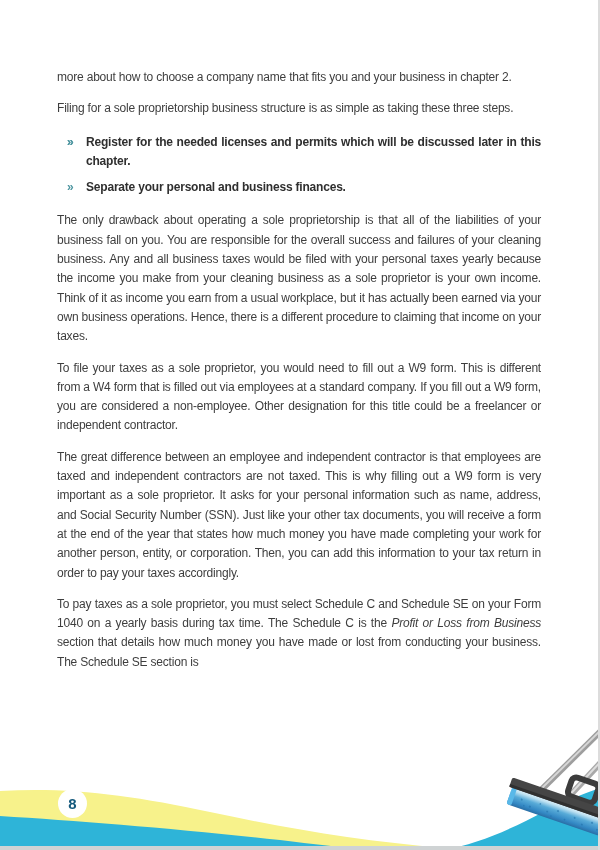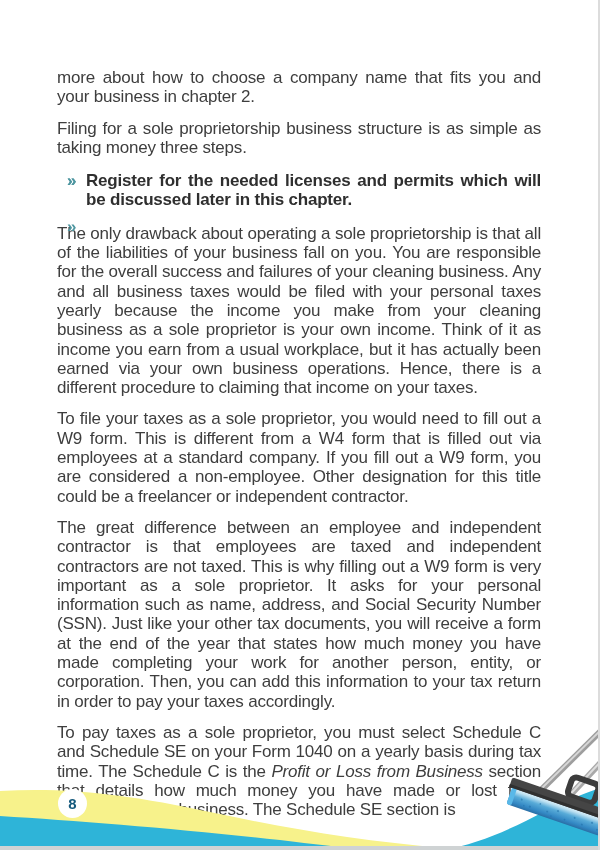--- a/index.html
+++ b/index.html
@@ -9,21 +9,21 @@
     background:#ffffff;
     overflow:hidden;
     font-family:"Liberation Sans",sans-serif;
     box-sizing:border-box;
     border-right:2px solid #dcdcdc;
   }
   .content{
     position:absolute;
     left:57px; top:68px; width:484px;
     color:#3e3e3e;
-    font-size:17px;
+    font-size:12px;
     line-height:19.3px;
     letter-spacing:-0.2px;
     text-align:justify;
   }
   .content p{margin:0 0 12px 0;}
   ul.steps{
     list-style:none;
     margin:14px 0 14px 0;
     padding:0;
   }
@@ -66,32 +66,33 @@
     display:block;
   }
 </style>
 </head>
 <body>
 
 <div class="page">
 
   <div class="content">
     <p>more about how to choose a company name that fits you and your business in chapter 2.</p>
-    <p>Filing for a sole proprietorship business structure is as simple as taking money three steps.</p>
+    <p>Filing for a sole proprietorship business structure is as simple as taking these three steps.</p>
 
     <ul class="steps">
       <li>
         <span class="marker">»</span>
       </li>
       <li>
         <span class="marker">»</span>
         <span>Register for the needed licenses and permits which will be discussed later in this chapter.</span>
       </li>
       <li>
         <span class="marker">»</span>
+        <span>Separate your personal and business finances.</span>
       </li>
     </ul>
 
     <p>The only drawback about operating a sole proprietorship is that all of the liabilities of your business fall on you. You are responsible for the overall success and failures of your cleaning business. Any and all business taxes would be filed with your personal taxes yearly because the income you make from your cleaning business as a sole proprietor is your own income. Think of it as income you earn from a usual workplace, but it has actually been earned via your own business operations. Hence, there is a different procedure to claiming that income on your taxes.</p>
     <p>To file your taxes as a sole proprietor, you would need to fill out a W9 form. This is different from a W4 form that is filled out via employees at a standard company. If you fill out a W9 form, you are considered a non-employee. Other designation for this title could be a freelancer or independent contractor.</p>
     <p>The great difference between an employee and independent contractor is that employees are taxed and independent contractors are not taxed. This is why filling out a W9 form is very important as a sole proprietor. It asks for your personal information such as name, address, and Social Security Number (SSN). Just like your other tax documents, you will receive a form at the end of the year that states how much money you have made completing your work for another person, entity, or corporation. Then, you can add this information to your tax return in order to pay your taxes accordingly.</p>
     <p><span>To pay taxes as a sole proprietor, you must select Schedule C and Schedule SE on your Form 1040 on a yearly basis during tax time. The Schedule C is the </span><em>Profit or Loss from Business</em><span> section that details how much money you have made or lost from conducting your business. The Schedule SE section is</span></p>
   </div>
 
   <svg class="bottom-art" viewBox="0 0 600 125">

